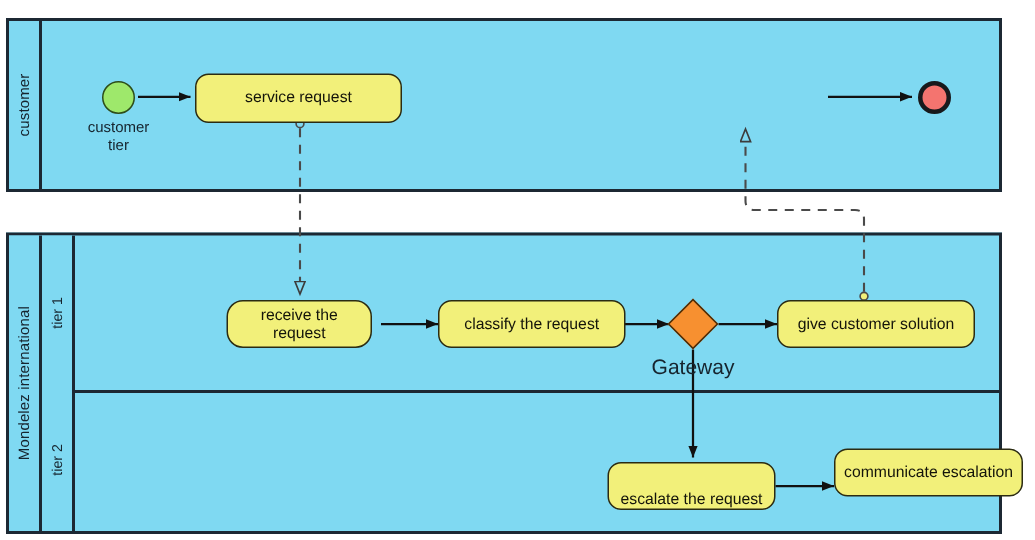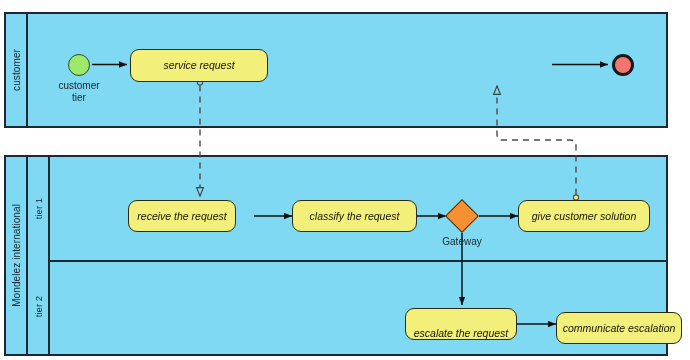--- a/index.html
+++ b/index.html
@@ -76,21 +76,20 @@
     border: 1.6px solid #2b2b12;
     border-radius: 9px;
     display: flex;
     align-items: center;
     justify-content: center;
     text-align: center;
     font-size: 10.5px;
     color: #14140a;
     line-height: 1.15;
     padding: 0 4px;
-    font-style: italic;
   }
   
   .start-event {
     position: absolute;
     box-sizing: border-box;
     border-radius: 50%;
     background: #9ee86b;
     border: 1.6px solid #2d4d1a;
   }
   .end-event {
@@ -111,21 +110,21 @@
   .gateway {
     position: absolute;
     box-sizing: border-box;
     background: #f79030;
     border: 1.6px solid #4a2c08;
     transform: rotate(45deg);
   }
   .gateway-label {
     position: absolute;
     text-align: center;
-    font-size: 10px;
+    font-size: 14px;
     color: #16242e;
   }
   
   #flows {
     position: absolute;
     left: 0;
     top: 0;
     width: 690px;
     height: 360px;
     pointer-events: none;
@@ -210,36 +209,36 @@
     <span>tier</span>
   </div>
 
   <div class="task" style="left:130px; top:49px; width:138px; height:33px;">
     <span>service request</span>
   </div>
 
 
   <div class="end-event" style="left:612px; top:54px; width:22px; height:22px;"></div>
 
-  <div class="task" style="left:128px; top:200px; width:108px; height:32px;">
+  <div class="task" style="left:151px; top:200px; width:97px; height:32px;border-radius:11px;">
     <span>receive the request</span>
   </div>
 
   <div class="task" style="left:292px; top:200px; width:125px; height:32px;">
     <span>classify the request</span>
   </div>
 
   <div class="gateway" style="left:450px; top:204px; width:24px; height:24px;"></div>
   <div class="gateway-label" style="left:427px; top:236px; width:70px;">Gateway</div>
 
   <div class="task" style="left:518px; top:200px; width:132px; height:32px;">
     <span>give customer solution</span>
   </div>
 
   <div class="task" style="left:405px; top:308px; width:112px; height:32px;align-items:flex-end;">
     <span>escalate the request</span>
   </div>
 
-  <div class="task" style="left:556px; top:312px; width:126px; height:32px;">
+  <div class="task" style="left:556px; top:299px; width:126px; height:32px;">
     <span>communicate escalation</span>
   </div>
 
 </div>
 
 </body></html>

